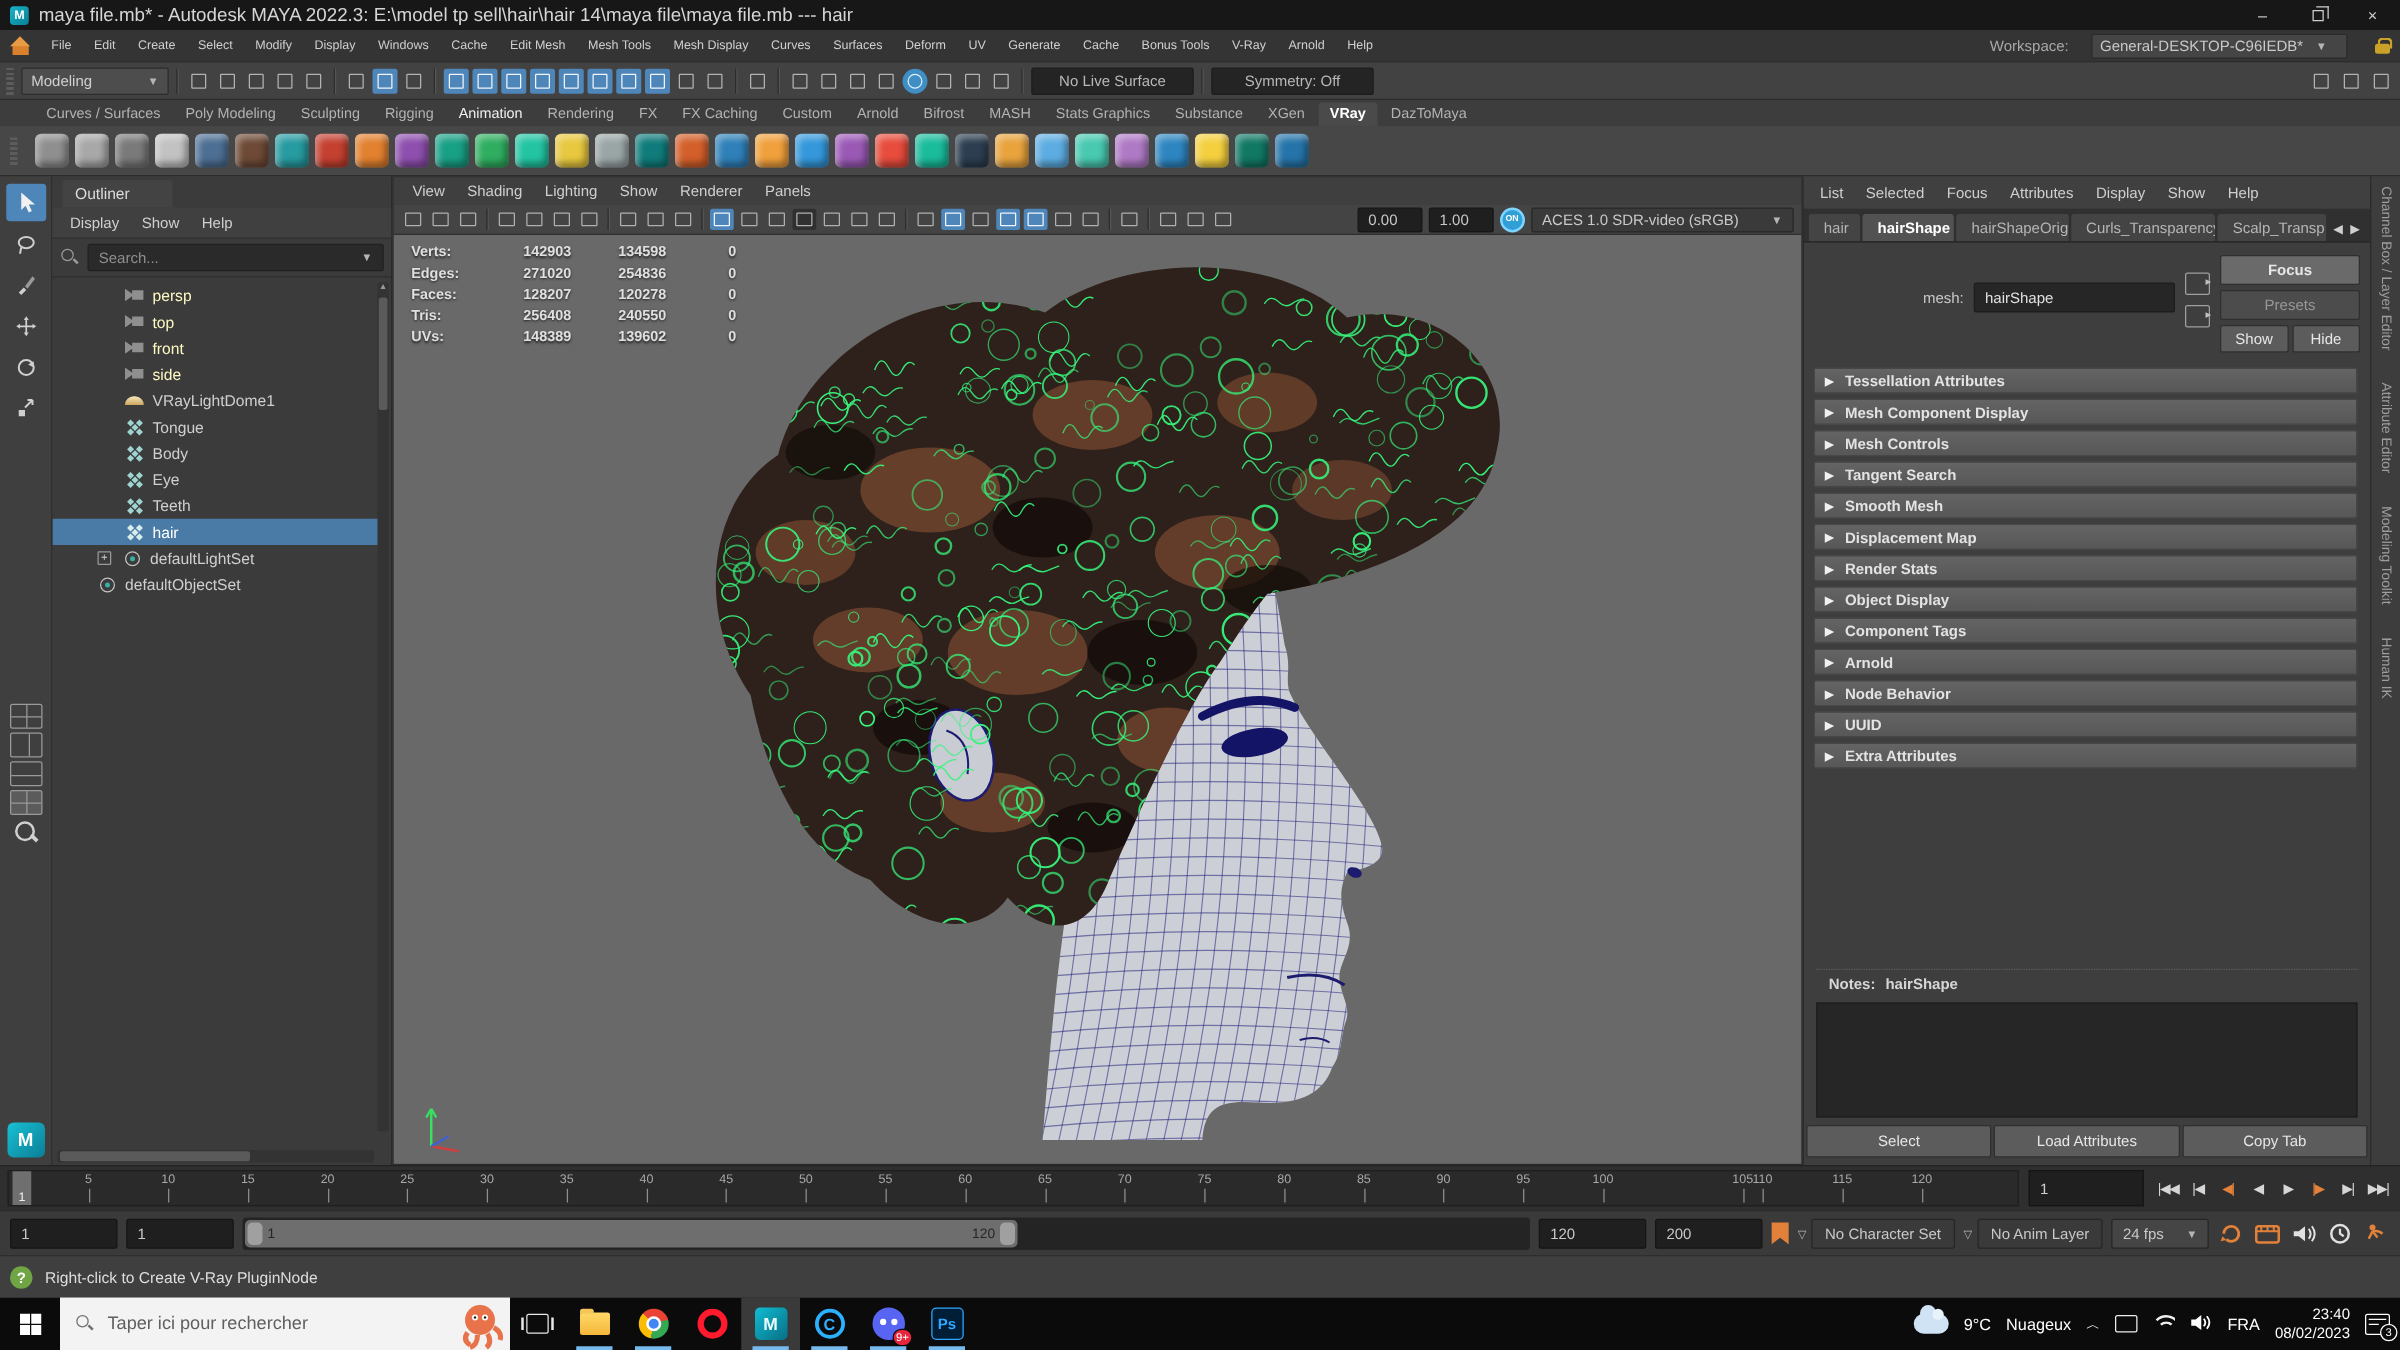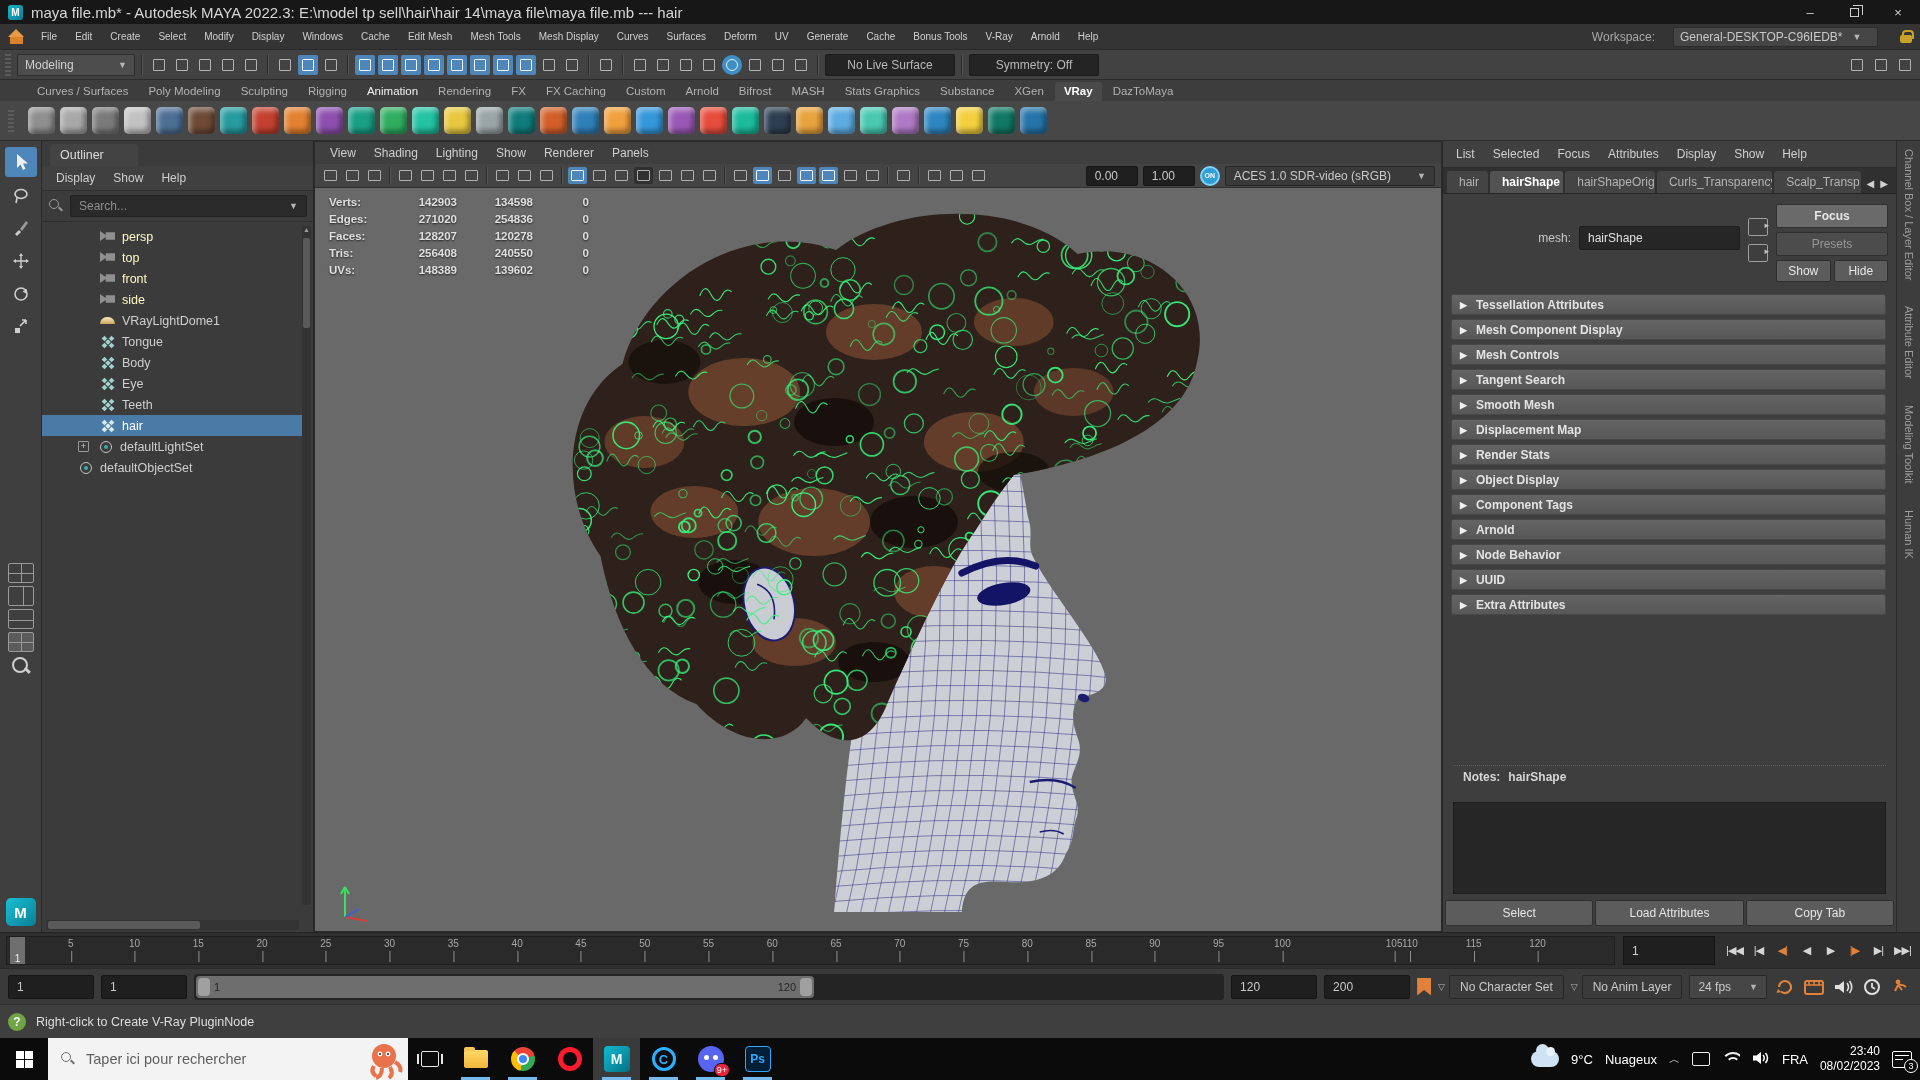--- a/index.html
+++ b/index.html
@@ -140,21 +140,21 @@
   .focus-col{width:112px;display:flex;flex-direction:column;gap:4px}
   .btn{background:#5c5c5c;border:1px solid #2f2f2f;border-radius:2px;color:#e6e6e6;text-align:center;padding:4px 6px}
   .btn.focus{background:#6a6a6a;font-weight:bold}
   .btn.disabled{color:#979797;background:#4c4c4c}
   .showhide{display:flex;gap:3px}
   .showhide .btn{flex:1;padding:3px 2px}
   .ae-sections{padding:4px 10px 0 8px;display:flex;flex-direction:column;gap:4px}
   .sect{height:21px;background:linear-gradient(#646464,#575757);border:1px solid #474747;border-radius:2px;display:flex;align-items:center;gap:9px;padding:0 8px;color:#e3e3e3;font-weight:bold;font-size:12px}
   .sect .tri{font-size:9px;color:#f0f0f0}
   .ae-spacer{flex:1}
-  .notes-label{display:flex;gap:8px;padding:4px 10px 2px;border-top:1px dotted #5e5e5e;margin:16px 10px;color:#d6d6d6;font-weight:bold}
+  .notes-label{display:flex;gap:8px;padding:4px 10px 2px;border-top:1px dotted #5e5e5e;margin:6px 10px;color:#d6d6d6;font-weight:bold}
   .notes-box{height:92px;background:#262626;border:1px solid #1c1c1c;margin:0 10px}
   .ae-footer{display:flex;gap:2px;padding:6px 2px 6px}
   .ae-footer .btn{flex:1;padding:5px 4px}
 
   
   .rightstrip{width:24px;background:#3d3d3d;border-left:1px solid #2b2b2b;display:flex;flex-direction:column;align-items:center;gap:26px;padding-top:8px}
   .vtab{writing-mode:vertical-rl;color:#9e9e9e;font-size:11px;white-space:nowrap}
 
   
   .timeline{height:36px;background:#2f2f2f;display:flex;align-items:stretch;gap:8px;padding:3px 6px;flex:0 0 auto;border-top:1px solid #232323}

